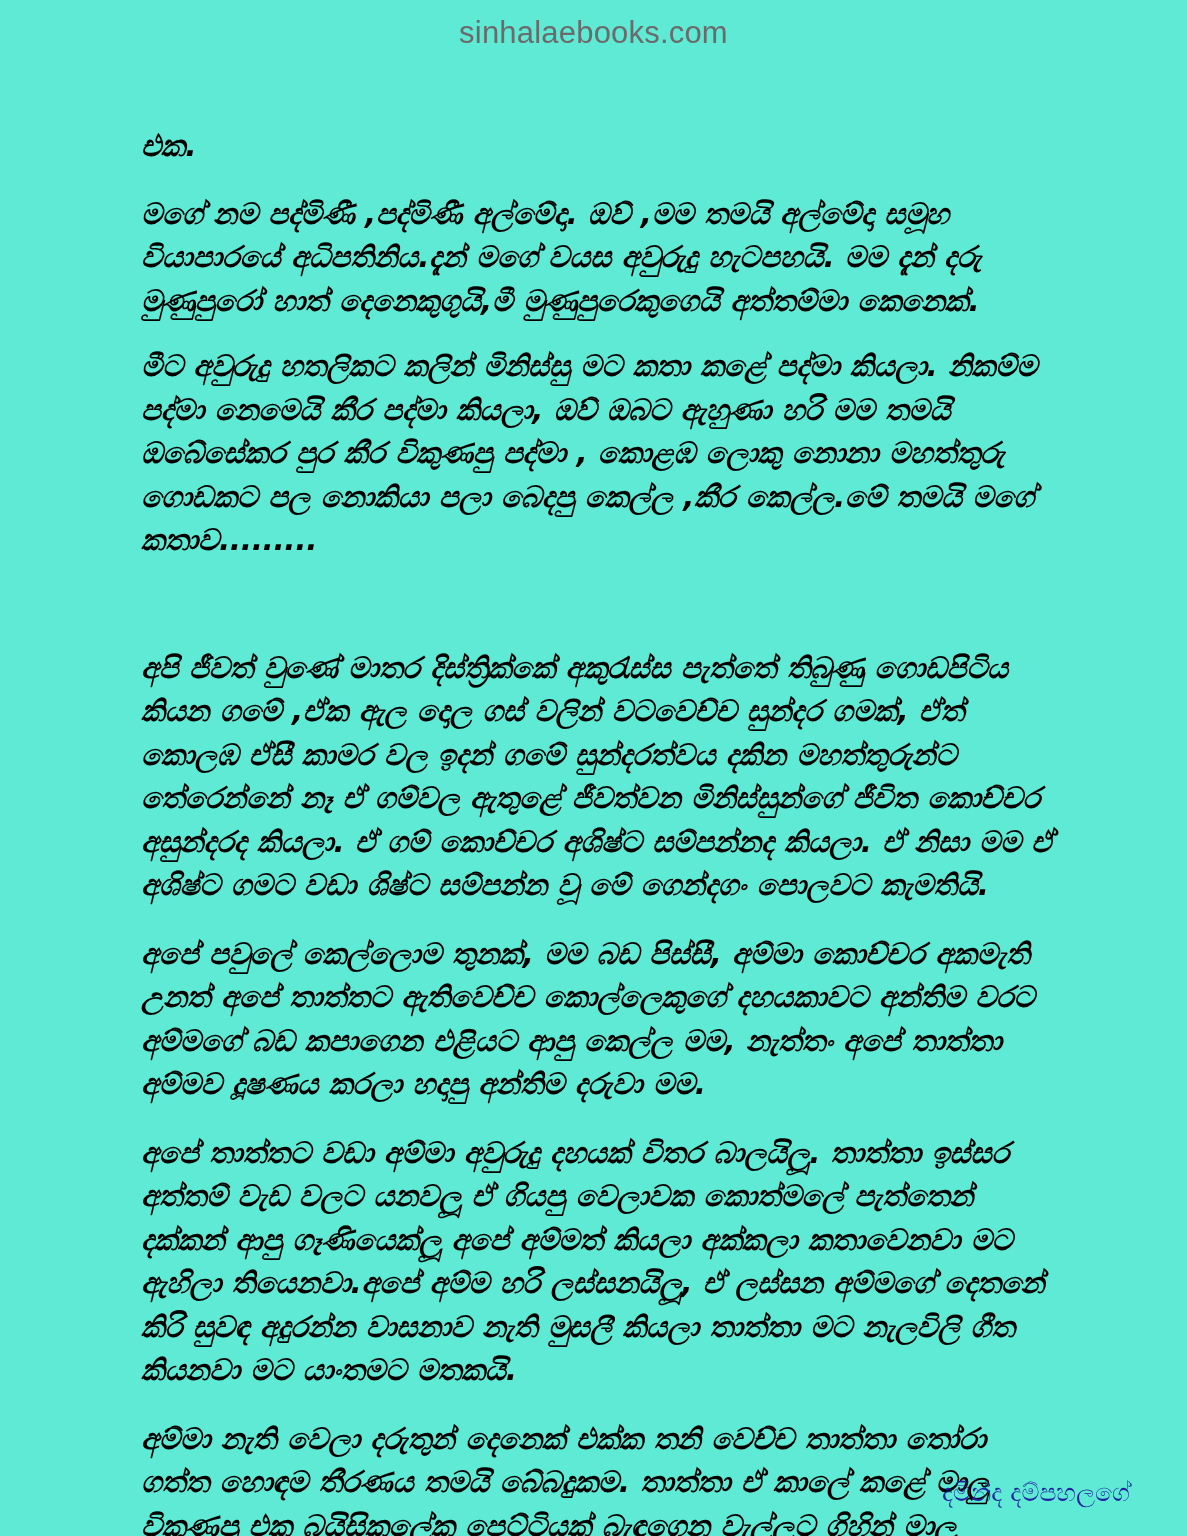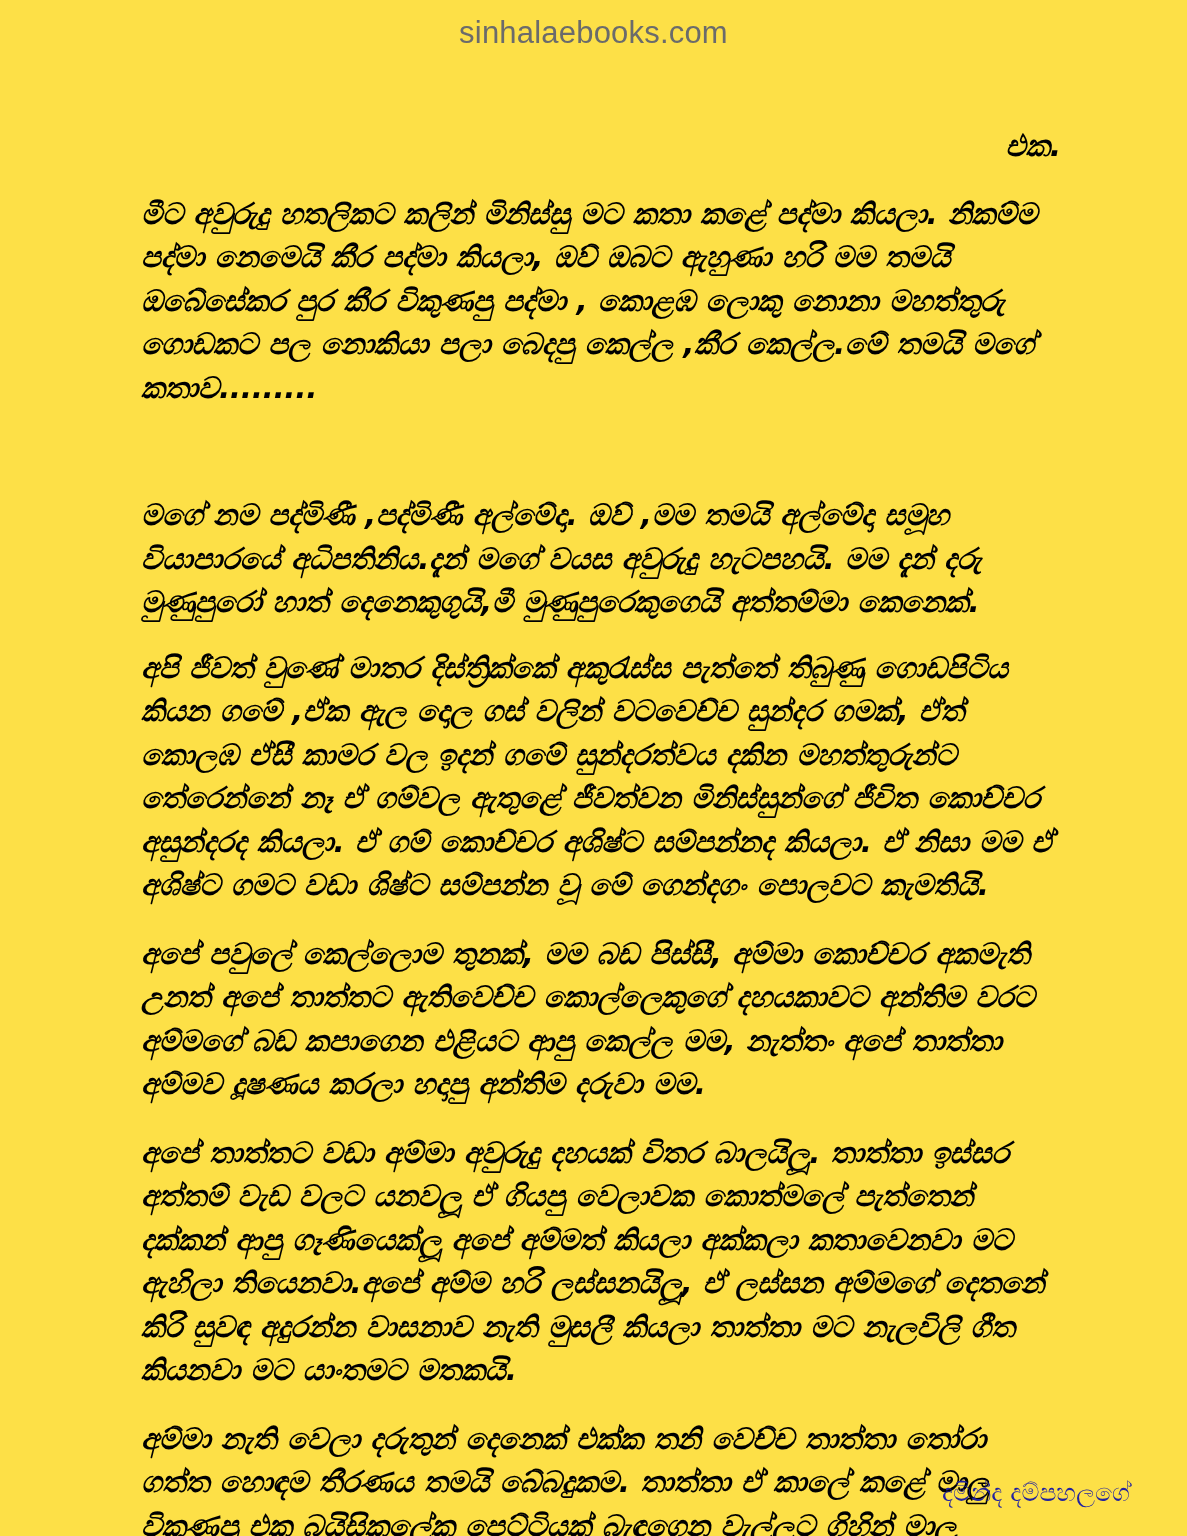--- a/index.html
+++ b/index.html
@@ -11,21 +11,21 @@
 
   body {
     font-family: "DejaVu Sans", sans-serif;
     -webkit-font-smoothing: antialiased;
   }
 
   .page {
     position: relative;
     width: 1187px;
     height: 1536px;
-    background: #fde047;
+    background: #5eead4;
     overflow: hidden;
     box-sizing: border-box;
   }
 
   
   .site-header {
     position: absolute;
     top: 14px;
     left: 0;
     width: 100%;
@@ -49,21 +49,20 @@
 
   .chapter-heading {
     font-family: "DejaVu Sans", sans-serif;
     font-size: 30px;
     font-weight: 700;
     font-style: italic;
     color: #000000;
     line-height: 1.35;
     margin: 0 0 26px 0;
     letter-spacing: -0.2px;
-    text-align: right;
   }
 
   .para {
     font-family: "DejaVu Sans", sans-serif;
     font-size: 29.5px;
     font-weight: 700;
     font-style: italic;
     color: #000000;
     line-height: 43.5px;
     margin: 0 0 25px 0;
@@ -100,23 +99,23 @@
 <body>
 
 <div class="page">
 
   <div class="site-header">sinhalaebooks.com</div>
 
   <div class="content">
 
     <div class="chapter-heading">එක.</div>
 
+    <p class="para tight-after">මගේ නම පද්මිණී ,පද්මිණී අල්මේදා. ඔව් ,මම තමයි අල්මේදා සමූහ වියාපාරයේ අධිපතිනිය.දැන් මගේ වයස අවුරුදු හැටපහයි. මම දැන් දරු මුණුපුරෝ හාත් දෙනෙකුගුයි,මී මුණුපුරෙකුගෙයි අත්තම්මා කෙනෙක්.</p>
+
     <p class="para extra-gap-after">මීට අවුරුදු හතලිකට කලින් මිනිස්සු මට කතා කළේ පද්මා කියලා. නිකම්ම පද්මා නෙමෙයි කීර පද්මා කියලා, ඔව් ඔබට ඇහුණා හරි මම තමයි ඔබේසේකර පුර  කීර විකුණපු පද්මා , කොළඹ ලොකු නොනා මහත්තුරු ගොඩකට පල නොකියා පලා බෙදපු කෙල්ල ,කීර කෙල්ල.මේ තමයි මගේ කතාව.........</p>
-
-    <p class="para tight-after">මගේ නම පද්මිණී ,පද්මිණී අල්මේදා. ඔව් ,මම තමයි අල්මේදා සමූහ වියාපාරයේ අධිපතිනිය.දැන් මගේ වයස අවුරුදු හැටපහයි. මම දැන් දරු මුණුපුරෝ හාත් දෙනෙකුගුයි,මී මුණුපුරෙකුගෙයි අත්තම්මා කෙනෙක්.</p>
 
     <p class="para">අපි ජීවත් වුණේ මාතර දිස්ත්‍රික්කේ අකුරැස්ස පැත්තේ තිබුණු ගොඩපිටිය කියන ගමේ ,ඒක ඇල දොල ගස් වලින් වටවෙච්ච සුන්දර ගමක්, ඒත් කොලඹ ඒසී කාමර වල ඉදන් ගමේ සුන්දරත්වය දකින මහත්තුරුන්ට තේරෙන්නේ නෑ ඒ ගම්වල ඇතුළේ ජීවත්වන මිනිස්සුන්ගේ ජීවිත කොච්චර අසුන්දරද කියලා. ඒ ගම් කොච්චර අශිෂ්ට සම්පන්නද කියලා. ඒ නිසා මම ඒ අශිෂ්ට ගමට වඩා ශිෂ්ට සම්පන්න වූ මේ ගෙන්දගං පොලවට කැමතියි.</p>
 
     <p class="para">අපේ පවුලේ කෙල්ලොම තුනක්, මම බඩ පිස්සී, අම්මා කොච්චර අකමැති උනත් අපේ තාත්තට ඇතිවෙච්ච කොල්ලෙකුගේ දහයකාවට අන්තිම වරට අම්මගේ බඩ කපාගෙන එළියට ආපු කෙල්ල මම, නැත්තං අපේ තාත්තා අම්මව දූෂණය කරලා හදාපු අන්තිම දරුවා මම.</p>
 
     <p class="para">අපේ තාත්තට වඩා අම්මා අවුරුදු දහයක් විතර බාලයිලූ. තාත්තා ඉස්සර අත්තම් වැඩ වලට යනවලූ ඒ ගියපු වෙලාවක කොත්මලේ පැත්තෙන් දක්කන් ආපු ගෑණියෙක්ලූ අපේ අම්මත් කියලා අක්කලා කතාවෙනවා මට ඇහිලා තියෙනවා.අපේ අම්ම හරි ලස්සනයිලූ, ඒ ලස්සන අම්මගේ දෙතනේ කිරි සුවඳ අදුරන්න වාසනාව නැති මුසලී කියලා තාත්තා මට නැලවිලි ගීත කියනවා මට යාංතමට මතකයි.</p>
 
     <p class="para">අම්මා නැති වෙලා දරුතුන් දෙනෙක් එක්ක තනි වෙච්ච තාත්තා තෝරා ගත්ත හොඳම තීරණය තමයි බේබදුකම. තාත්තා ඒ කාලේ කළේ මාලු විකුණපු එක බයිසිකලේක පෙට්ටියක් බැඳගෙන වැල්ලට ගිහින් මාලු</p>
 
   </div>

